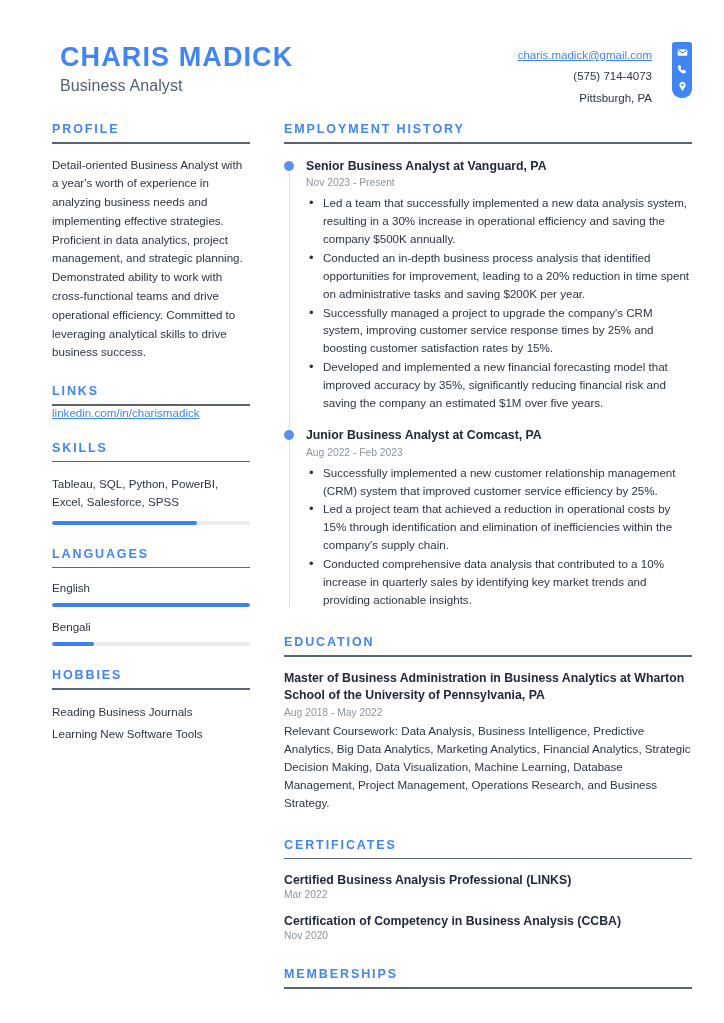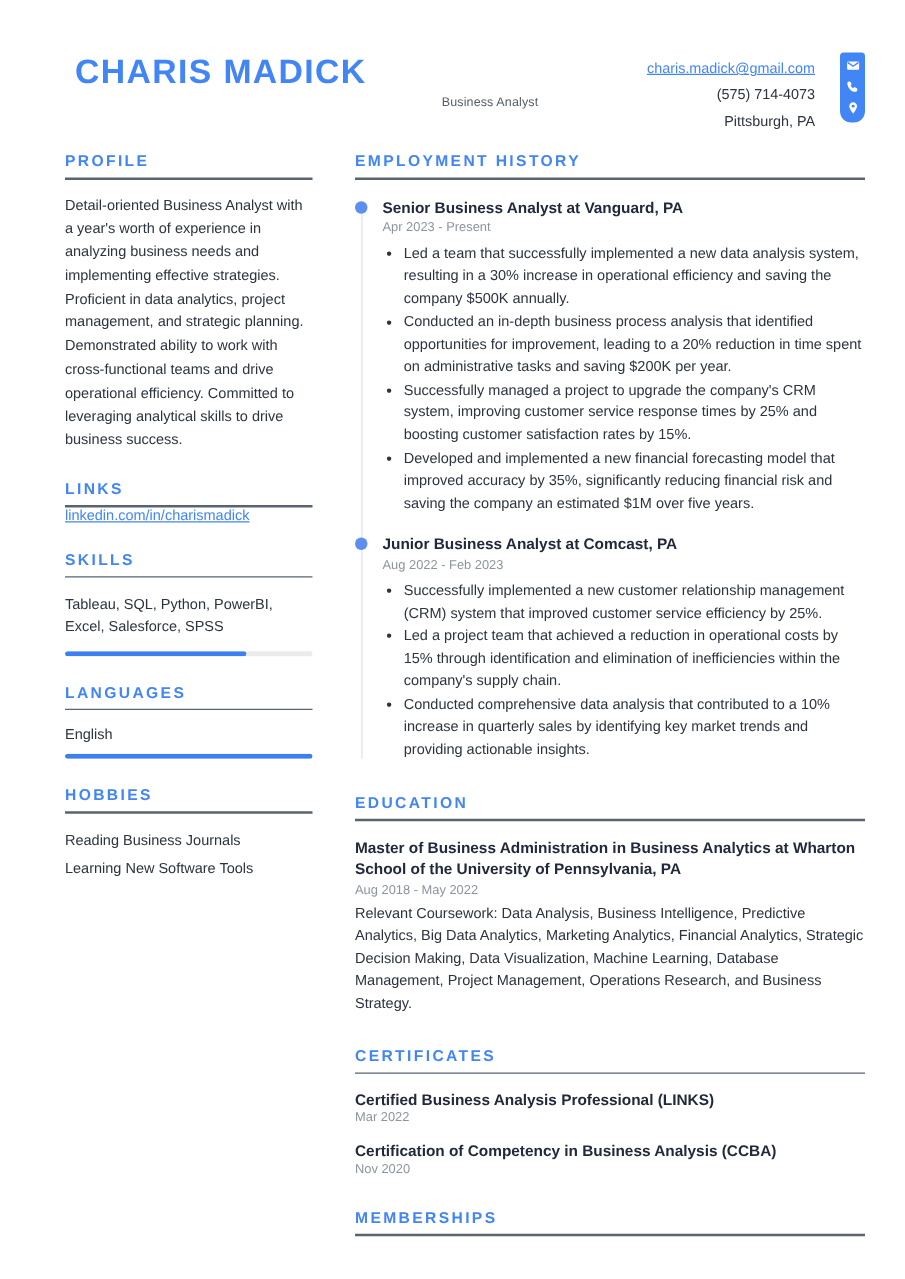--- a/index.html
+++ b/index.html
@@ -22,25 +22,24 @@
   }
   .name-block { padding-left: 60px; }
   .name {
     font-size: 27px;
     font-weight: bold;
     letter-spacing: 1.1px;
     color: #4285f4;
     line-height: 1.12;
   }
   .job-title {
-    font-size: 10px;
+    font-size: 16px;
     color: #55606e;
     margin-top: 5px;
     letter-spacing: 0.1px;
-    text-align: center;
   }
 
   .contact {
     position: absolute;
     right: 72px;
     top: 45px;
     text-align: right;
     font-size: 11.5px;
     color: #2c3440;
     line-height: 1.85;
@@ -279,20 +278,26 @@
 
     <div class="sec">
       <div class="sec-title">LANGUAGES</div>
       <div class="sec-rule"></div>
       <div class="lang-item">
         <div class="lang-name">English</div>
         <div class="bar">
           <div class="bar-fill" id="lang-bar-0" style="width: 100%;"></div>
         </div>
       </div>
+      <div class="lang-item">
+        <div class="lang-name">Bengali</div>
+        <div class="bar">
+          <div class="bar-fill" id="lang-bar-1" style="width: 21%;"></div>
+        </div>
+      </div>
     </div>
 
     <div class="sec">
       <div class="sec-title">HOBBIES</div>
       <div class="sec-rule"></div>
       <div class="hobbies-list">
         <div class="hobby">Reading Business Journals</div>
         <div class="hobby">Learning New Software Tools</div>
       </div>
     </div>
@@ -303,21 +308,21 @@
 
     <div>
       <div class="sec-title">EMPLOYMENT HISTORY</div>
       <div class="sec-rule"></div>
 
       <div class="timeline">
 
         <div class="job">
           <div class="job-dot"></div>
           <div class="entry-title">Senior Business Analyst at Vanguard, PA</div>
-          <div class="entry-date">Apr 2023 - Present</div>
+          <div class="entry-date">Nov 2023 - Present</div>
           <ul class="bullets">
             <li>Led a team that successfully implemented a new data analysis system, resulting in a 30% increase in operational efficiency and saving the company $500K annually.</li>
             <li>Conducted an in-depth business process analysis that identified opportunities for improvement, leading to a 20% reduction in time spent on administrative tasks and saving $200K per year.</li>
             <li>Successfully managed a project to upgrade the company's CRM system, improving customer service response times by 25% and boosting customer satisfaction rates by 15%.</li>
             <li>Developed and implemented a new financial forecasting model that improved accuracy by 35%, significantly reducing financial risk and saving the company an estimated $1M over five years.</li>
           </ul>
         </div>
 
         <div class="job">
           <div class="job-dot"></div>

